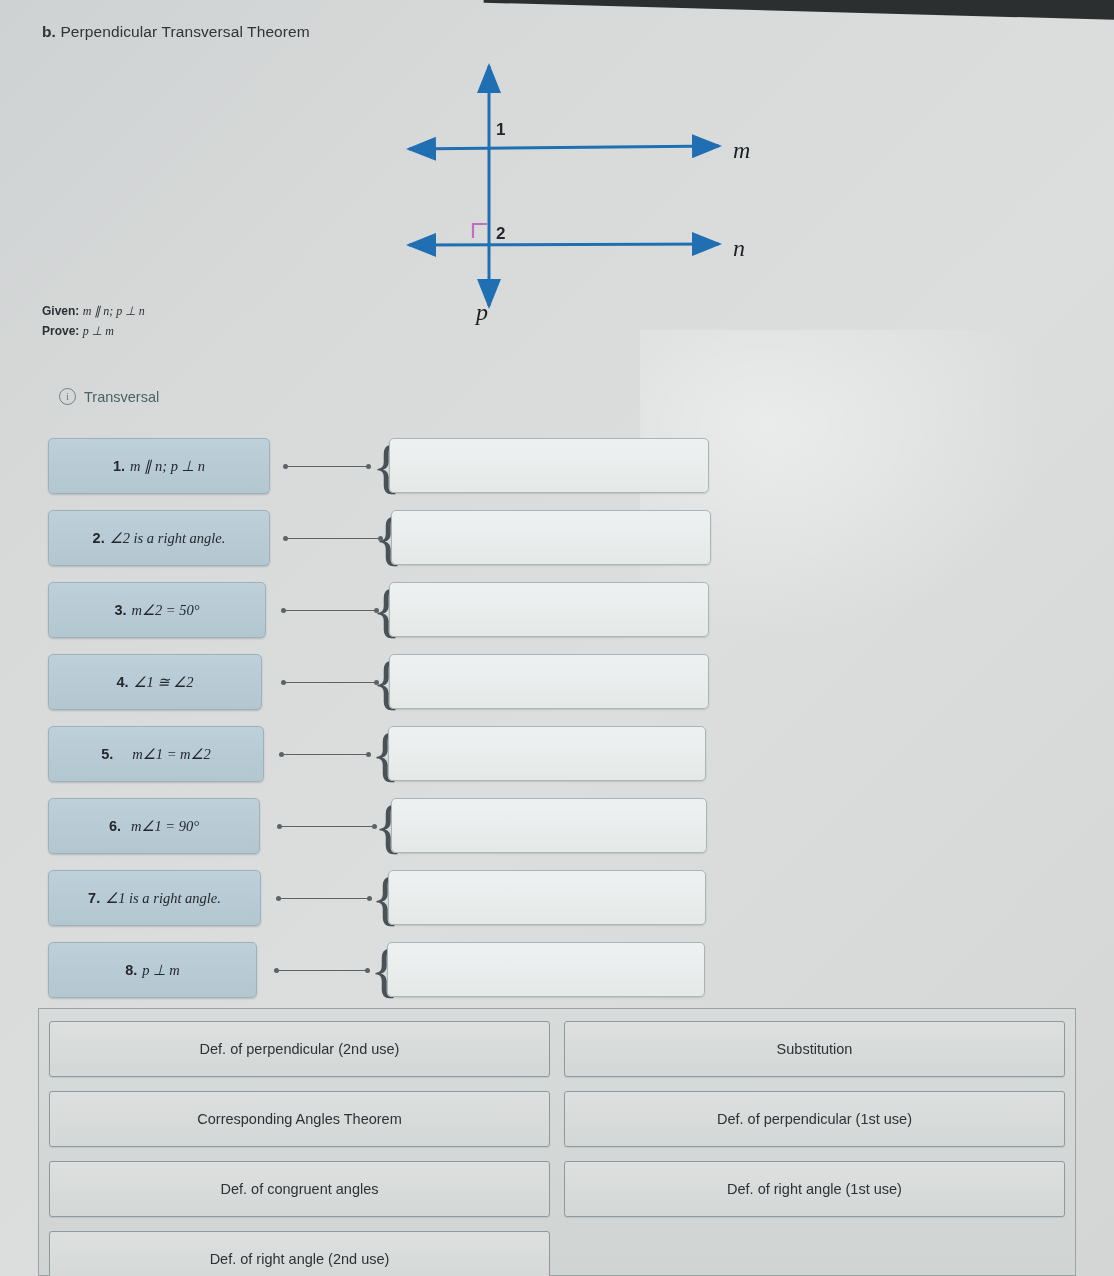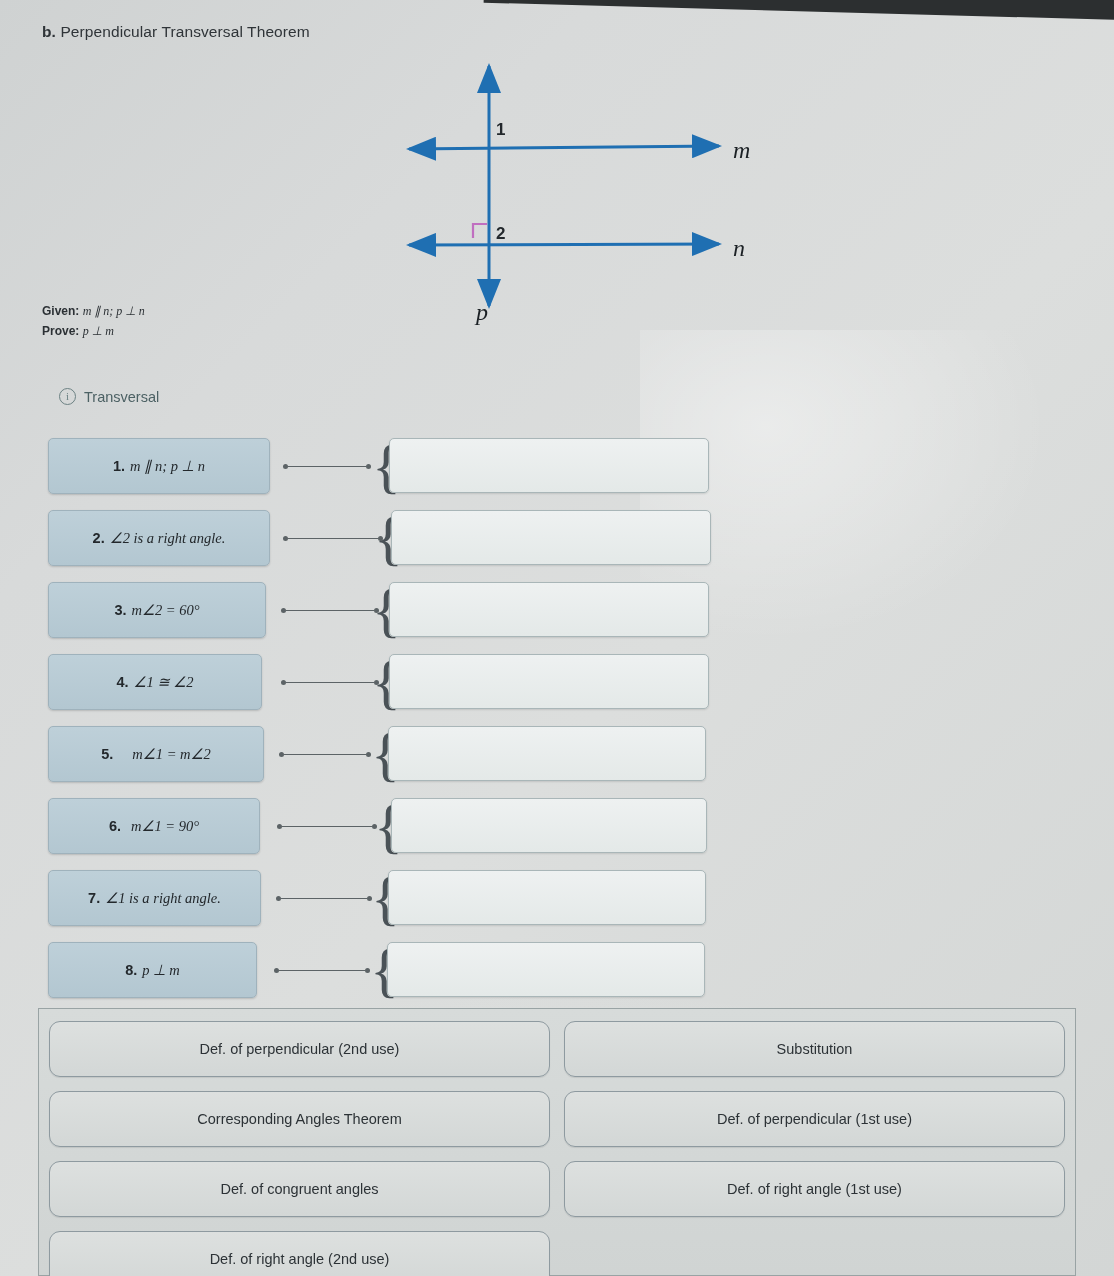--- a/index.html
+++ b/index.html
@@ -184,21 +184,21 @@
   }
   .bank-grid {
     display: grid;
     grid-template-columns: 1fr 1fr;
     gap: 14px 14px;
   }
   .bank-tile {
     height: 56px;
     background: linear-gradient(180deg, #dde0df 0%, #d3d7d6 100%);
     border: 1px solid #8e9aa0;
-    border-radius: 11px;
+    border-radius: 3px;
     display: flex;
     align-items: center;
     justify-content: center;
     font-size: 14.5px;
     color: #2c3236;
     text-align: center;
     box-shadow: 0 1px 1px rgba(0,0,0,0.09);
     padding: 0 8px;
     box-sizing: border-box;
   }
@@ -281,21 +281,21 @@
         <span class="dot"></span>
         <span class="line"></span>
         <span class="dot"></span>
       </div>
       <div class="brace" style="left: 374px;">{</div>
       <div class="reason-box" style="left: 391px; width: 320px;"><span></span></div>
     </div>
     <div class="proof-row">
       <div class="stmt-box" style="width: 218px;">
         <b>3.</b>
-        <span class="mathi" style="margin-left: 5px;">m∠2 = 60°</span>
+        <span class="mathi" style="margin-left: 5px;">m∠2 = 50°</span>
       </div>
       <div class="connector" style="left: 281px; width: 98px;">
         <span class="dot"></span>
         <span class="line"></span>
         <span class="dot"></span>
       </div>
       <div class="brace" style="left: 372px;">{</div>
       <div class="reason-box" style="left: 389px; width: 320px;"><span></span></div>
     </div>
     <div class="proof-row">

